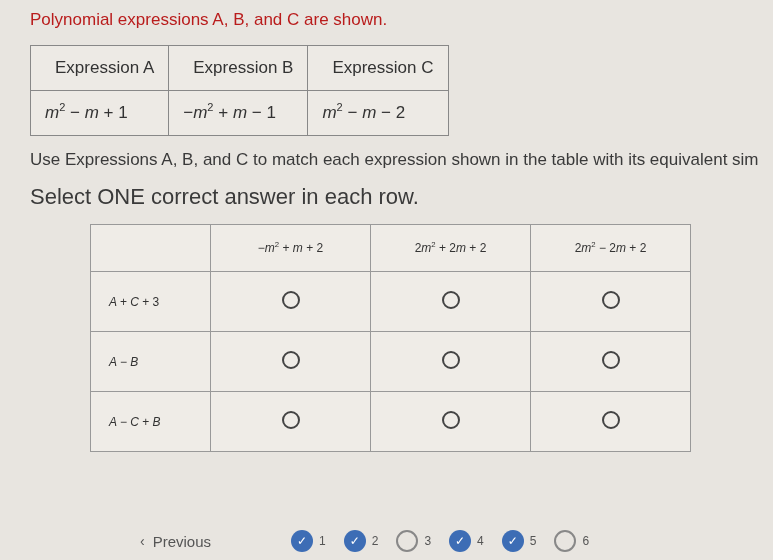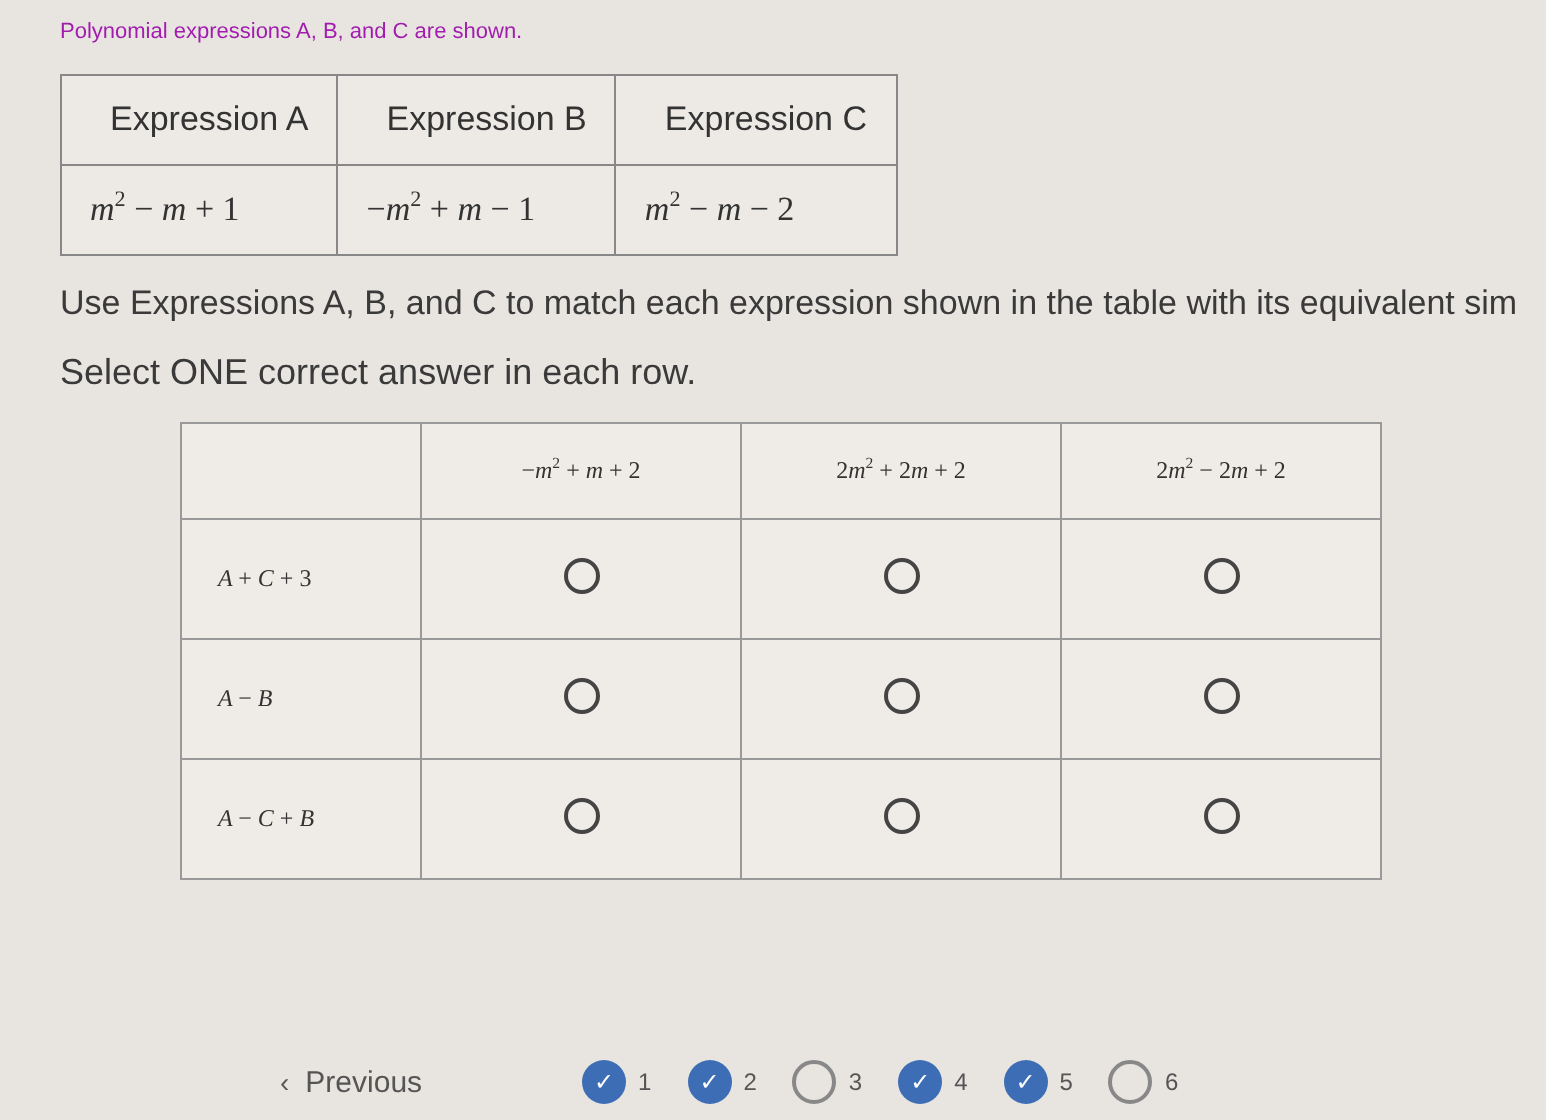--- a/index.html
+++ b/index.html
@@ -7,22 +7,22 @@
       width: 773px;
       height: 560px;
       background: #e8e5e0;
       font-family: Arial, Helvetica, sans-serif;
       color: #333;
       padding: 10px 20px 0 30px;
       overflow: hidden;
       position: relative;
     }
     .intro {
-      font-size: 11px;
-      color: #a21caf;
+      font-size: 17px;
+      color: #b91c1c;
       margin-bottom: 15px;
     }
     table.expr-table {
       border-collapse: collapse;
       margin-bottom: 14px;
     }
     table.expr-table th,
     table.expr-table td {
       border: 1px solid #888;
       padding: 12px 14px;
@@ -36,21 +36,21 @@
       font-weight: normal;
       padding-left: 24px;
     }
     .usehint {
       font-size: 17px;
       color: #3a3a3a;
       margin-bottom: 14px;
       white-space: nowrap;
     }
     .selhint {
-      font-size: 18px;
+      font-size: 22px;
       color: #3a3a3a;
       margin-bottom: 14px;
     }
     table.answer-table {
       border-collapse: collapse;
       margin-left: 60px;
     }
     table.answer-table th,
     table.answer-table td {
       border: 1px solid #999;
@@ -76,21 +76,21 @@
       height: 60px;
       vertical-align: middle;
     }
     .radio {
       display: inline-block;
       width: 18px;
       height: 18px;
       border: 2px solid #444;
       border-radius: 50%;
     }
-    .math { font-family: Liberation Serif, serif; font-style: italic; }
+    .math { font-family: Liberation Sans, sans-serif; font-style: italic; }
     .sup { font-size: 0.65em; position: relative; top: -0.6em; font-style: normal; }
     .nonit { font-style: normal; }
     .footer {
       position: absolute;
       left: 0;
       right: 0;
       bottom: 0;
       height: 38px;
       display: flex;
       align-items: center;

